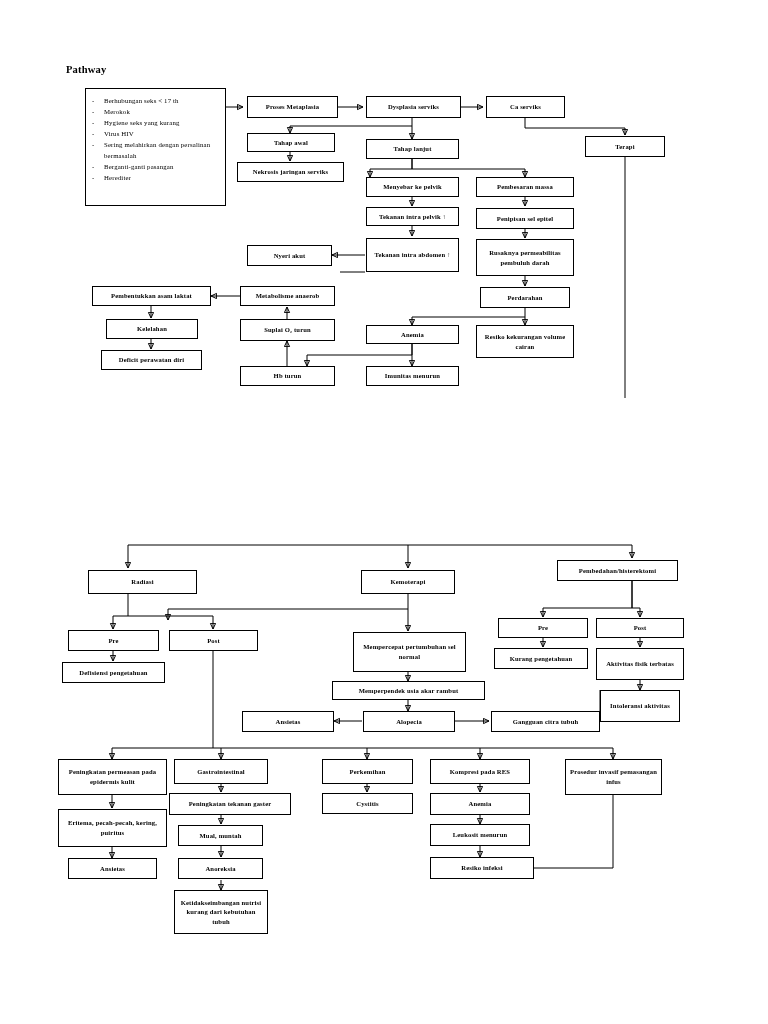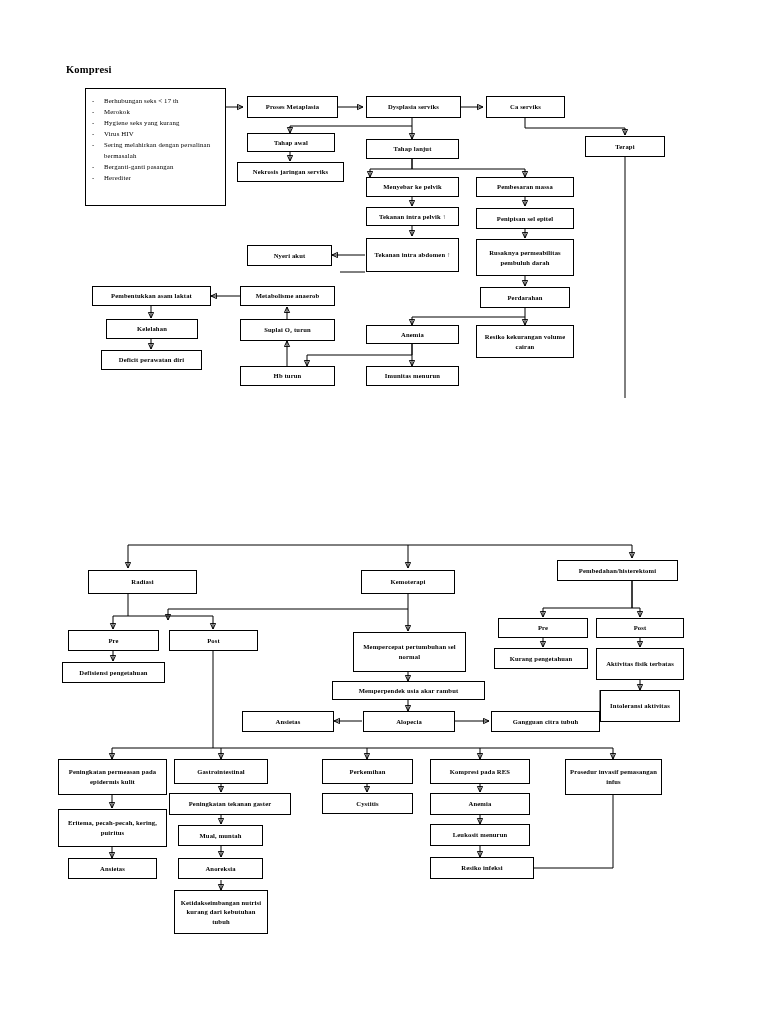--- a/index.html
+++ b/index.html
@@ -78,21 +78,21 @@
     stroke: #000;
     stroke-width: 1;
     fill: none;
   }
 </style>
 </head>
 <body>
 
 <div id="canvas">
 
-  <div class="title">Kompresi</div>
+  <div class="title">Pathway</div>
 
   <svg class="links" viewBox="0 0 768 1024">
     <defs>
       <marker id="ah" markerWidth="7" markerHeight="7" refX="5.6" refY="2.6" orient="auto">
         <path d="M0,0 L5.6,2.6 L0,5.2 z" fill="#000" stroke="none"></path>
       </marker>
     </defs>
 
     <line x1="226" y1="107" x2="243" y2="107" marker-end="url(#ah)"></line>
 

